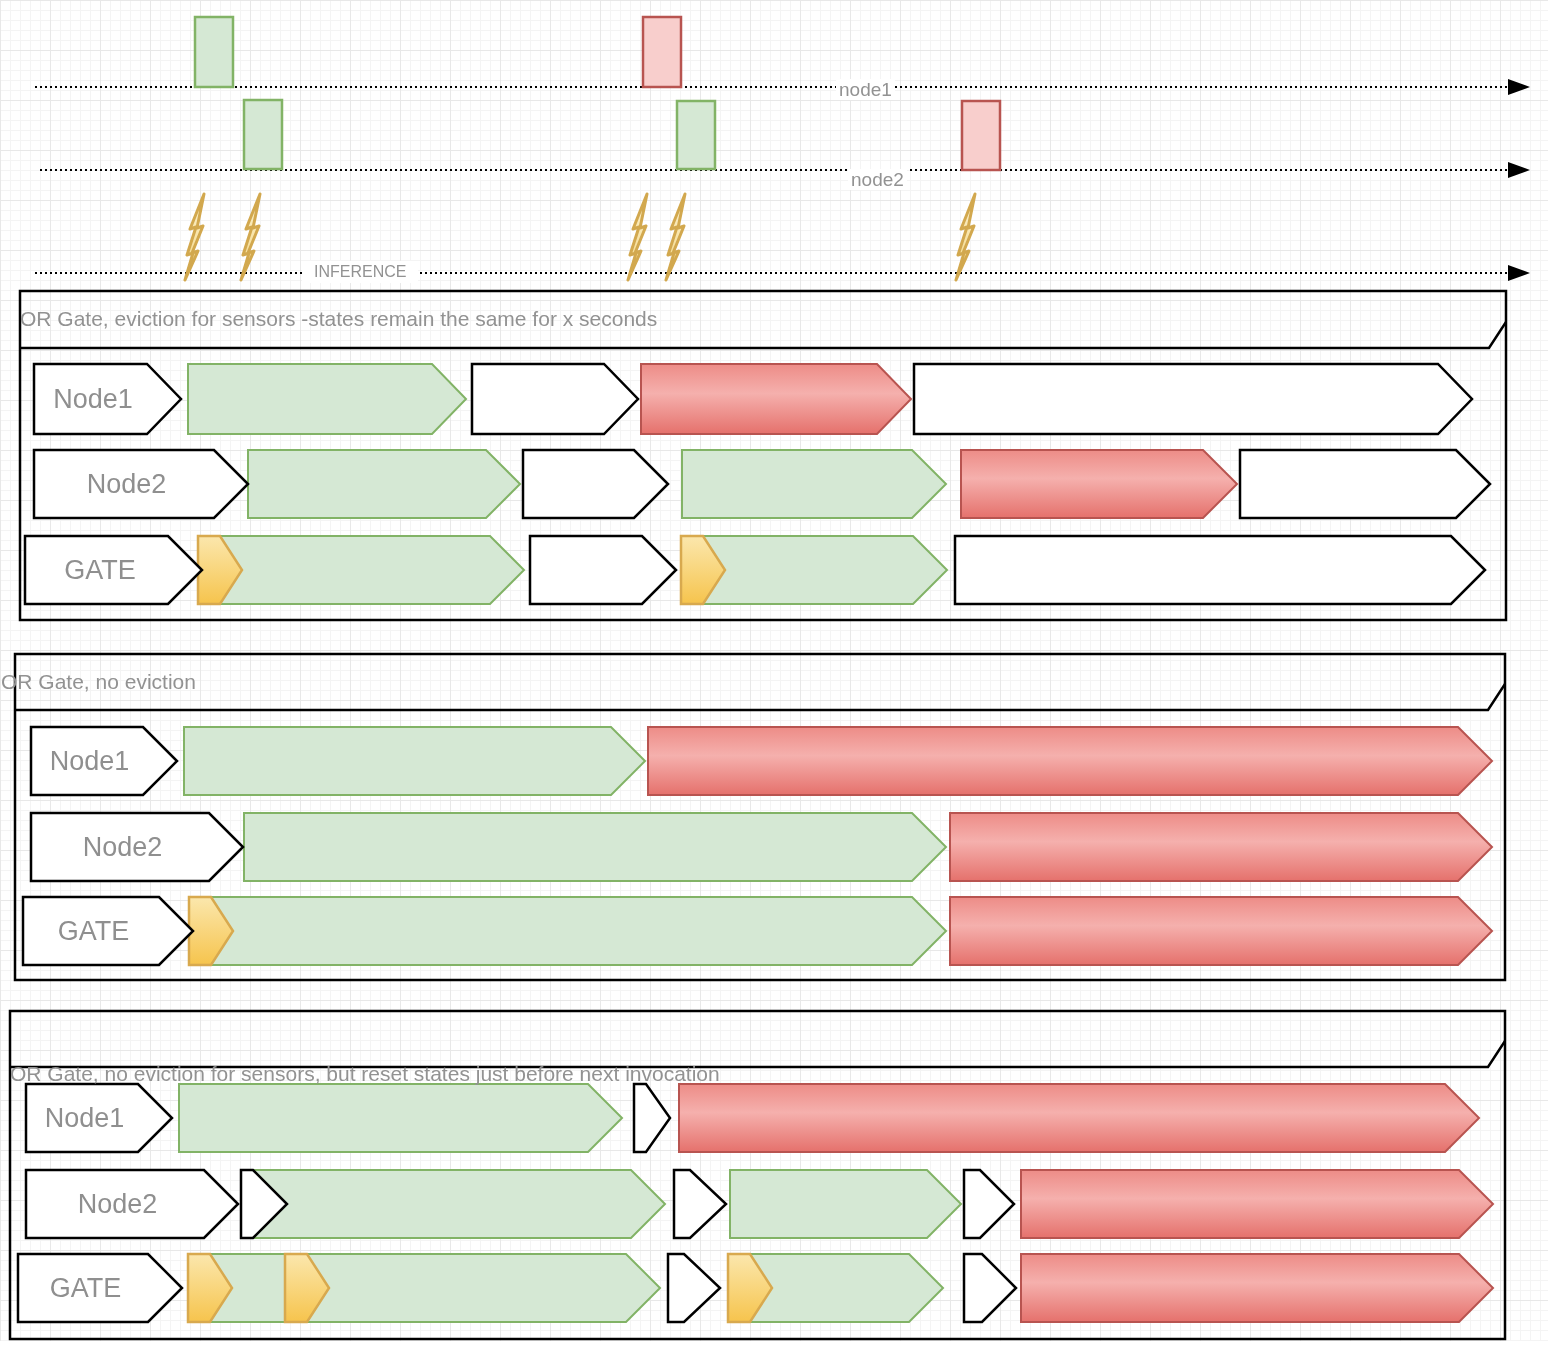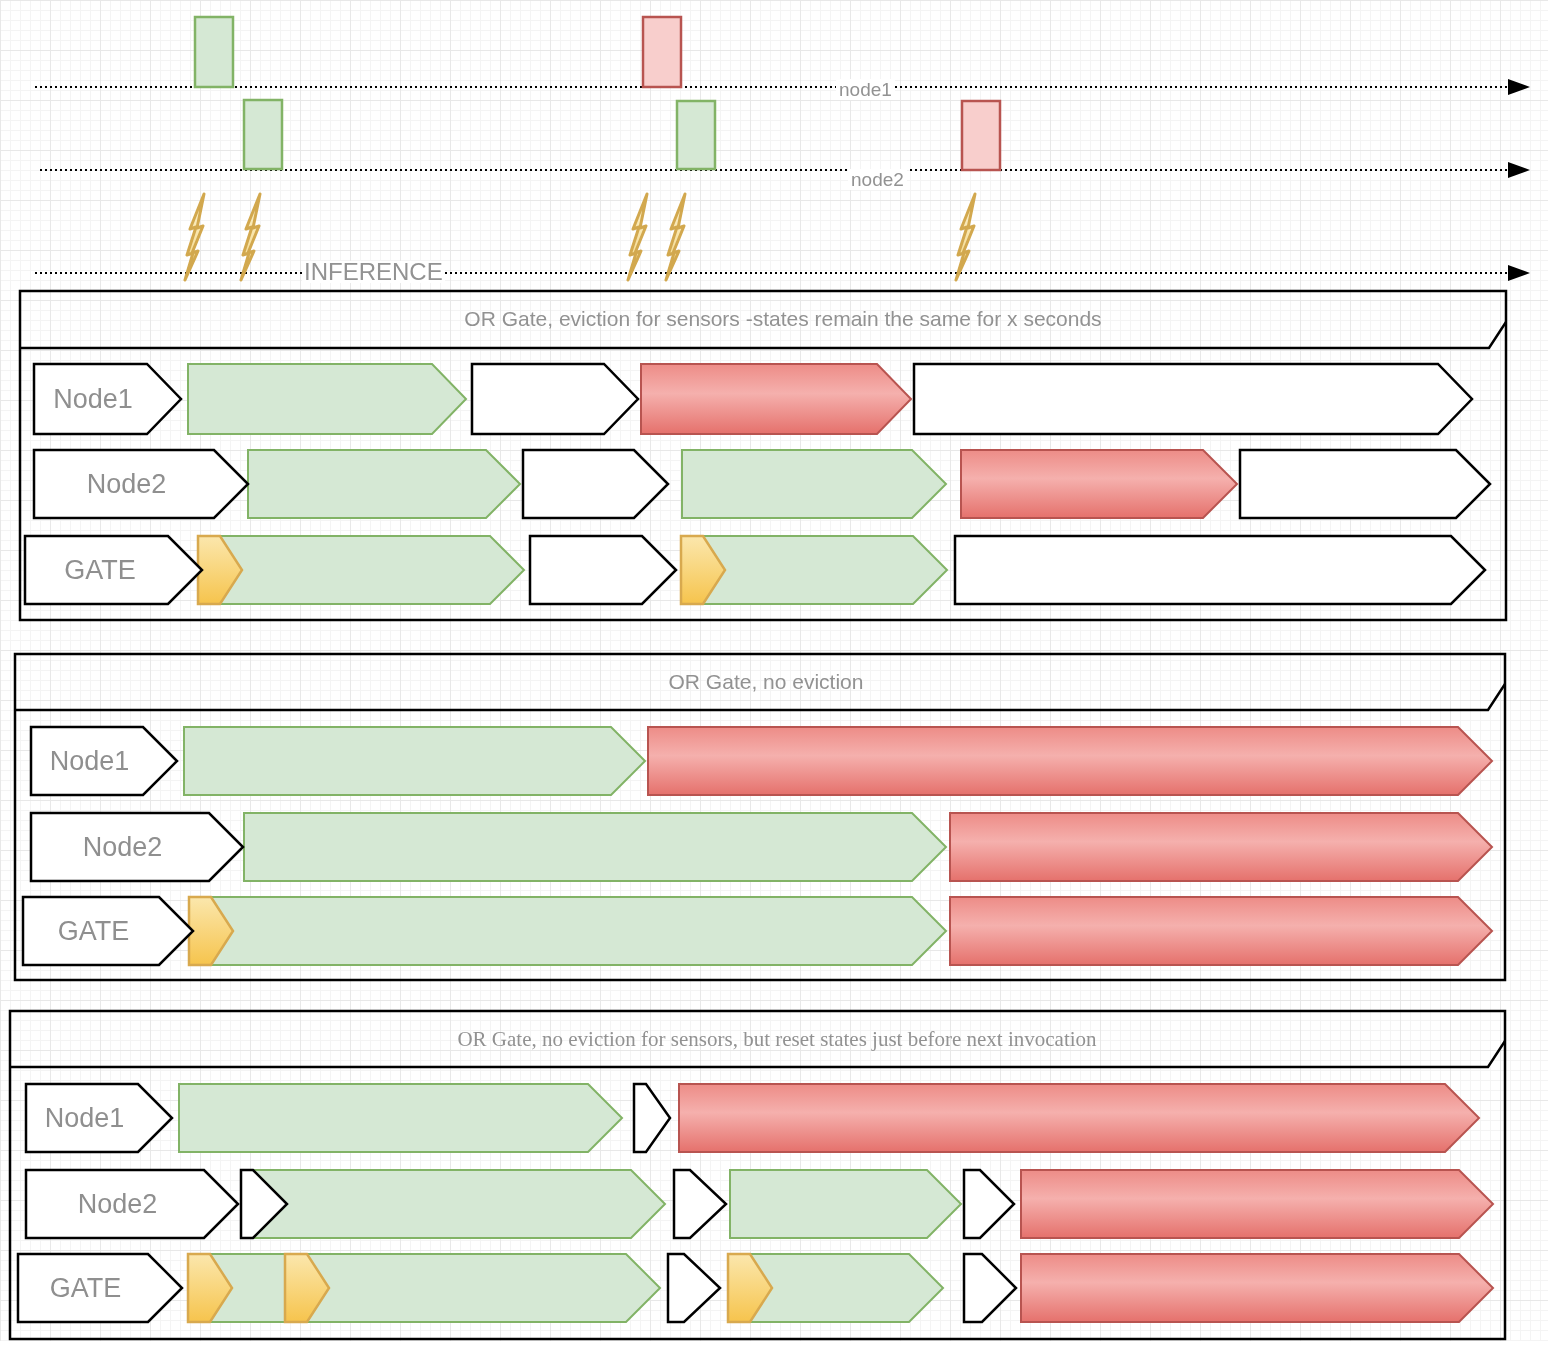--- a/index.html
+++ b/index.html
@@ -10,22 +10,22 @@
       linear-gradient(#e8e8e8 1px, transparent 1px),
       linear-gradient(90deg,#e8e8e8 1px, transparent 1px),
       linear-gradient(#f4f4f4 1px, transparent 1px),
       linear-gradient(90deg,#f4f4f4 1px, transparent 1px);
     background-size:50px 50px,50px 50px,10px 10px,10px 10px;
     font-family:"Liberation Sans", sans-serif;
   }
   svg.layer{position:absolute;left:0;top:0;}
   .lbl{position:absolute;color:#929292;white-space:nowrap;}
   .tl-lbl{font-size:19px;background:#fff;padding:0 3px;line-height:21px;}
-  .inf-lbl{font-size:24px;background:#fff;padding:0 2px;line-height:22px;}
-  .panel-title{font-size:21px;text-align:center;line-height:24px;margin-left:28px;}
+  .inf-lbl{font-size:16px;background:#fff;padding:0 12px;line-height:22px;}
+  .panel-title{font-size:21px;text-align:left;line-height:24px;}
   .row-lbl{font-size:27px;text-align:center;line-height:31px;color:#8f8f8f;}
   .shape-black{fill:#ffffff;stroke:#000000;stroke-width:2.5;}
   .shape-green{fill:#d5e8d4;stroke:#82b366;stroke-width:2;}
   .shape-red{fill:url(#redGrad);stroke:#b85450;stroke-width:2;}
   .shape-yellow{fill:url(#yellowGrad);stroke:#d8a94e;stroke-width:2.5;}
   .pulse-green{fill:#d5e8d4;stroke:#82b366;stroke-width:2.5;}
   .pulse-red{fill:#f8cecc;stroke:#b85450;stroke-width:2.5;}
   .frame{fill:none;stroke:#000000;stroke-width:2.5;}
   .dotline{fill:none;stroke:#000000;stroke-width:2;stroke-dasharray:2 3;}
   .bolt{fill:url(#boltGrad);stroke:#d2a84e;stroke-width:3;stroke-linejoin:round;}
@@ -149,21 +149,21 @@
     <polygon class="shape-black" points="18,1254 148,1254 182,1288 148,1322 18,1322"></polygon>
   </g>
 </svg>
 
 <div class="lbl tl-lbl" style="left:836px;top:79px;">node1</div>
 <div class="lbl tl-lbl" style="left:848px;top:169px;">node2</div>
 <div class="lbl inf-lbl" style="left:302px;top:261px;">INFERENCE</div>
 
 <div class="lbl panel-title" style="left:20px;top:307px;width:1470px;">OR Gate, eviction for sensors -states remain the same for x seconds</div>
 <div class="lbl panel-title" style="left:1px;top:670px;width:1474px;">OR Gate, no eviction</div>
-<div class="lbl panel-title" style="left:10px;top:1027px;width:1478px;font-family:Liberation Serif, serif;">OR Gate, no eviction for sensors, but reset states just before next invocation</div>
+<div class="lbl panel-title" style="left:10px;top:1062px;width:1478px;">OR Gate, no eviction for sensors, but reset states just before next invocation</div>
 
 <div class="lbl row-lbl" style="left:34px;top:384px;width:118px;">Node1</div>
 <div class="lbl row-lbl" style="left:34px;top:469px;width:185px;">Node2</div>
 <div class="lbl row-lbl" style="left:25px;top:555px;width:150px;">GATE</div>
 
 <div class="lbl row-lbl" style="left:31px;top:746px;width:117px;">Node1</div>
 <div class="lbl row-lbl" style="left:31px;top:832px;width:183px;">Node2</div>
 <div class="lbl row-lbl" style="left:23px;top:916px;width:141px;">GATE</div>
 
 <div class="lbl row-lbl" style="left:26px;top:1103px;width:117px;">Node1</div>

